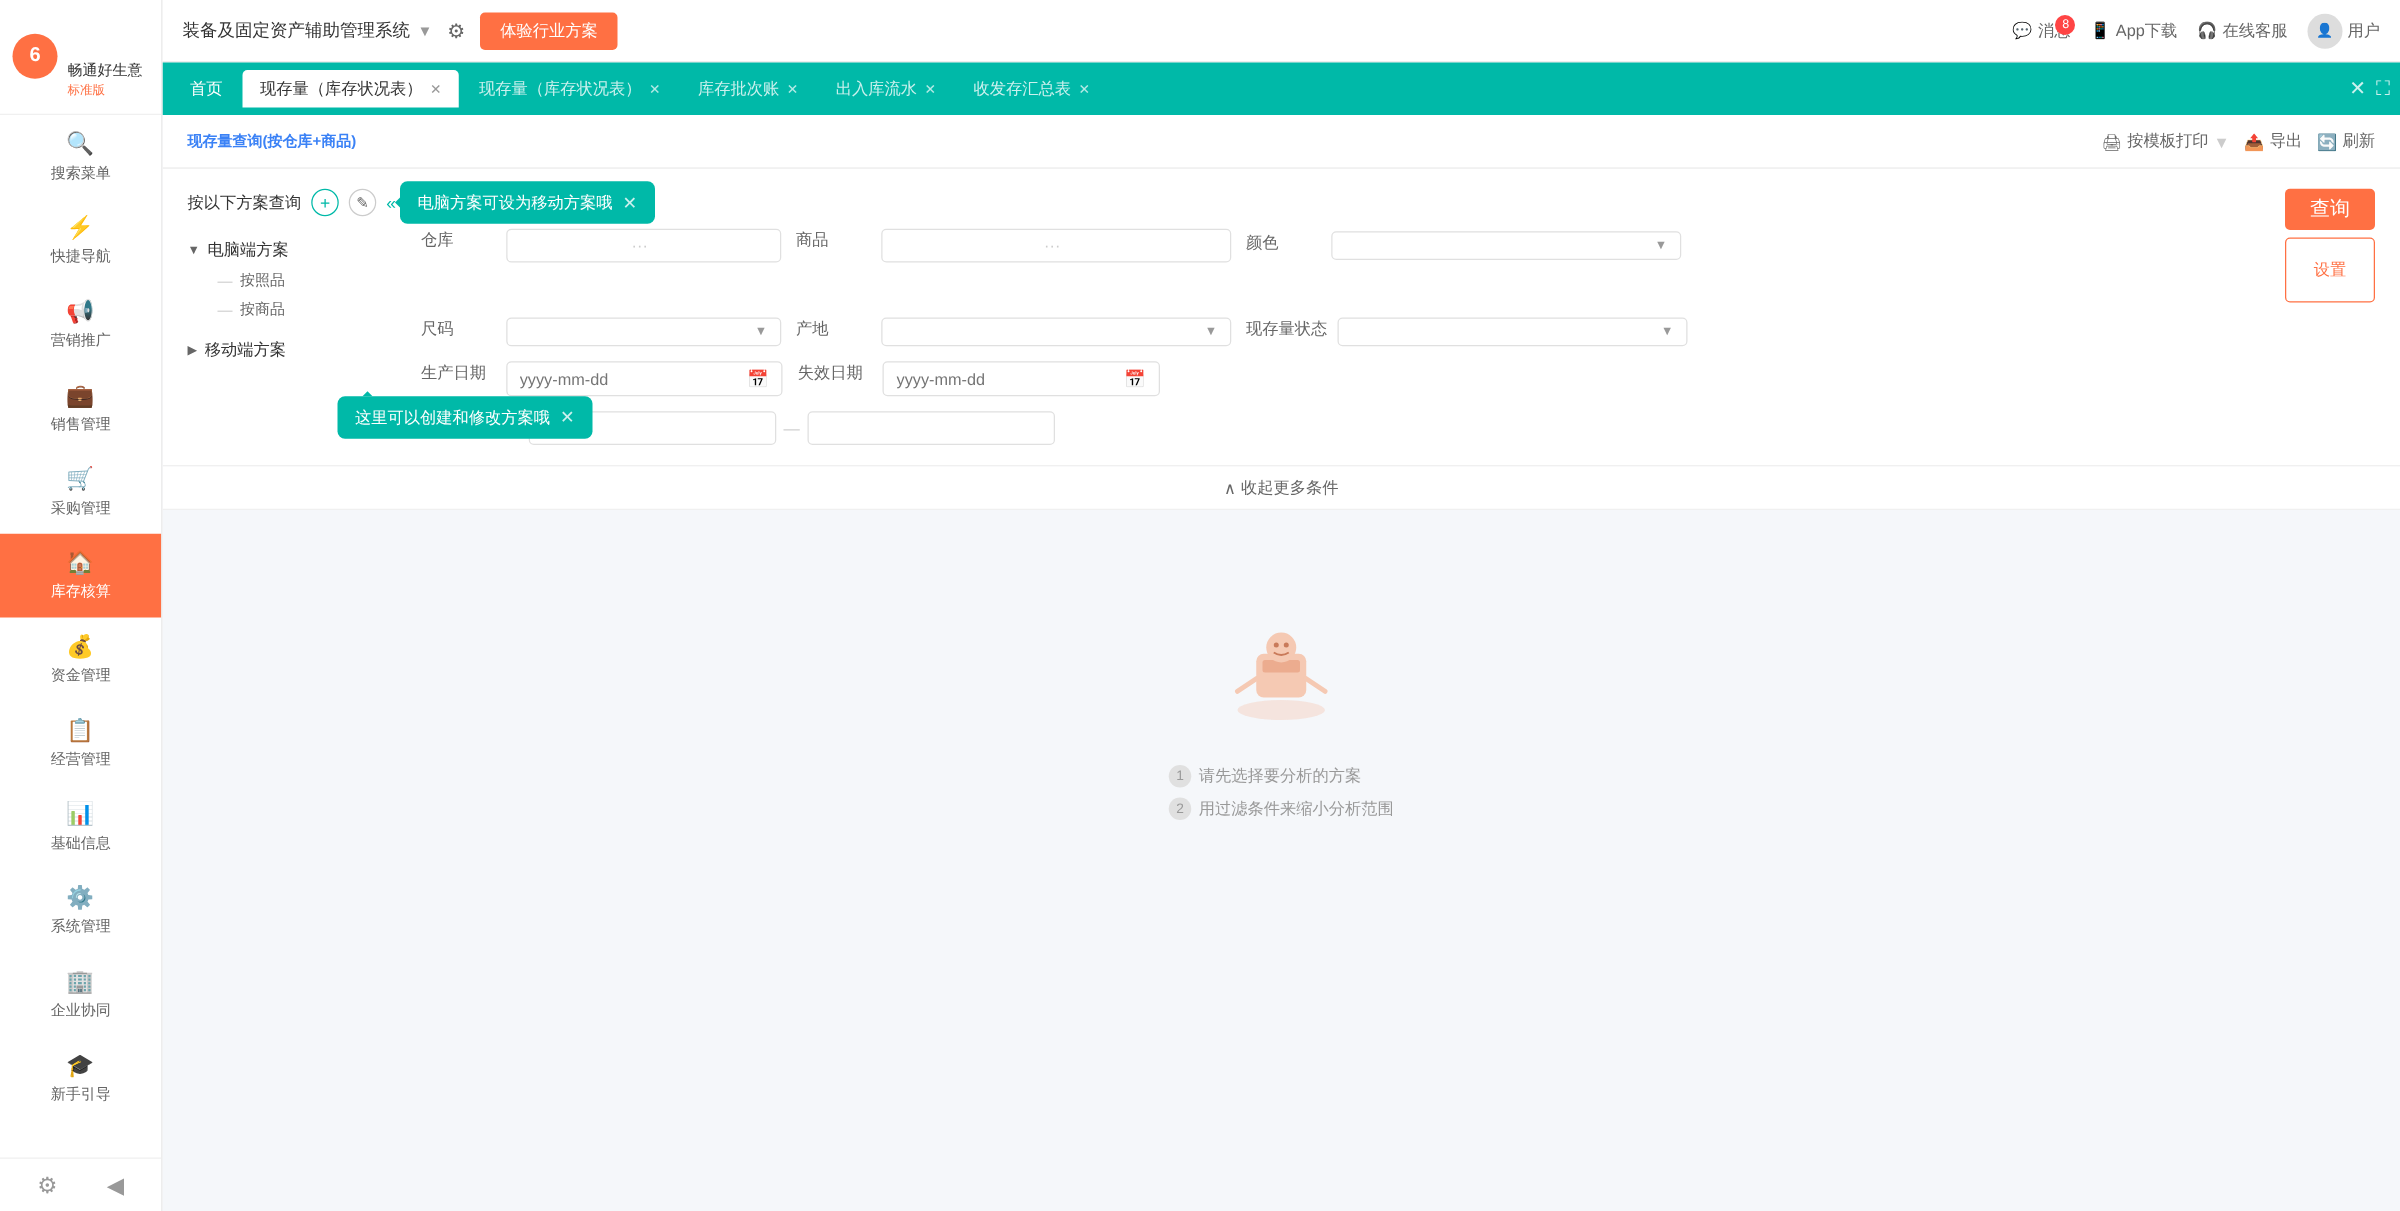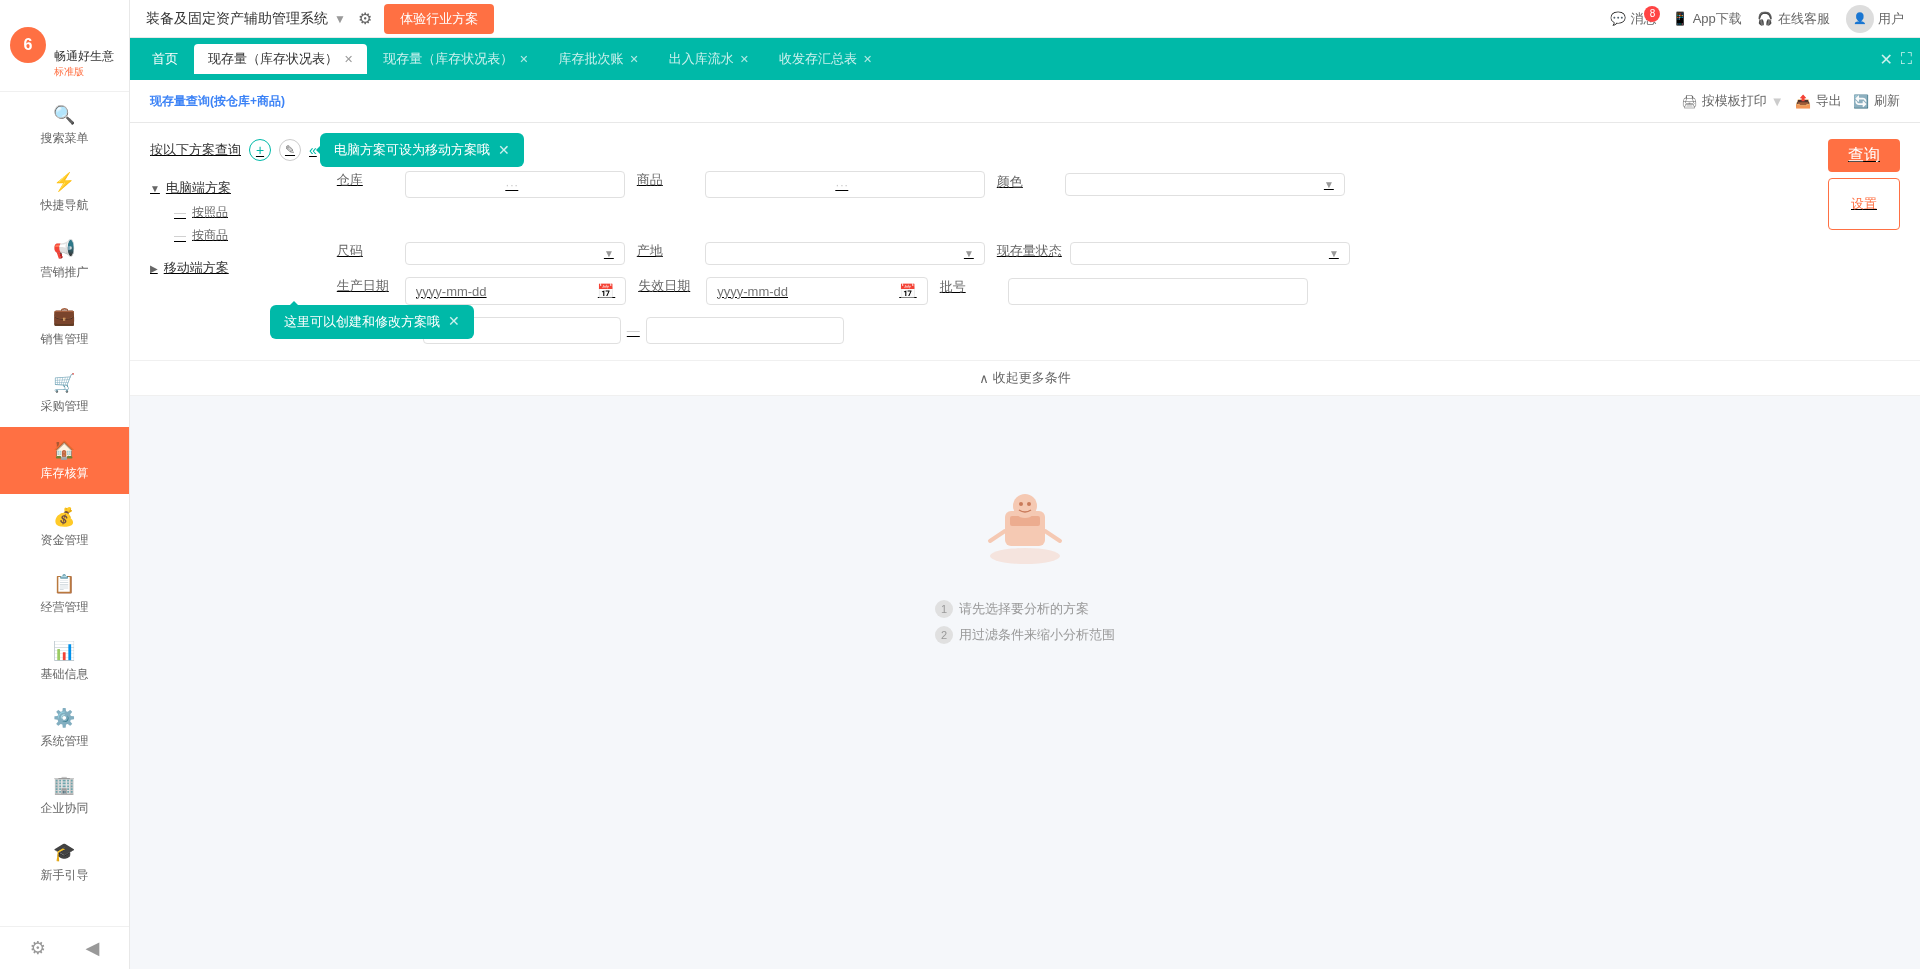--- a/index.html
+++ b/index.html
@@ -18,21 +18,21 @@
     .sidebar-nav-item { display: flex; flex-direction: column; align-items: center; padding: 12px 8px; cursor: pointer; color: #666; font-size: 12px; gap: 4px; position: relative; }
     .sidebar-nav-item.active { color: #fff; background: #ff7043; }
     .sidebar-nav-item .nav-icon { font-size: 18px; }
     .sidebar-bottom { border-top: 1px solid #f0f0f0; display: flex; justify-content: space-around; padding: 10px; }
     .sidebar-bottom-btn { color: #999; font-size: 18px; cursor: pointer; }
 
     
     .main-content { flex: 1; display: flex; flex-direction: column; overflow: hidden; }
 
     
-    .top-header { height: 38px; background: #fff; border-bottom: 1px solid #e8e8e8; display: flex; align-items: center; justify-content: space-between; padding: 0 16px; }
+    .top-header { height: 50px; background: #fff; border-bottom: 1px solid #e8e8e8; display: flex; align-items: center; justify-content: space-between; padding: 0 16px; }
     .top-header-left { display: flex; align-items: center; gap: 12px; }
     .system-title { font-size: 14px; color: #333; }
     .system-title-select { display: flex; align-items: center; gap: 6px; cursor: pointer; }
     .chevron-icon { color: #999; font-size: 12px; }
     .settings-icon { color: #666; font-size: 16px; cursor: pointer; }
     .industry-btn { background: #ff7043; color: white; border: none; padding: 6px 16px; border-radius: 4px; cursor: pointer; font-size: 13px; }
     .top-header-right { display: flex; align-items: center; gap: 16px; }
     .header-action { display: flex; align-items: center; gap: 4px; color: #666; font-size: 13px; cursor: pointer; }
     .notification-badge { background: #ff4444; color: white; border-radius: 50%; width: 16px; height: 16px; font-size: 10px; display: flex; align-items: center; justify-content: center; position: absolute; top: -4px; right: -4px; }
     .notification-wrap { position: relative; }
@@ -275,21 +275,21 @@
         <div class="scheme-tooltip">
           <span>电脑方案可设为移动方案哦</span>
           <span class="scheme-tooltip-close">✕</span>
         </div>
 
         <div class="edit-tooltip">
           <span>这里可以创建和修改方案哦</span>
           <span class="edit-tooltip-close">✕</span>
         </div>
 
-        <div style="display:flex; gap:20px;text-decoration:underline;">
+        <div style="display:flex; gap:20px;">
 
           <div style="min-width:160px;">
 
             <div class="filter-header">
               <span class="filter-label">按以下方案查询</span>
               <div class="filter-add-btn">+</div>
               <div class="filter-edit-btn">✎</div>
               <span class="filter-arrow-btn">«</span>
             </div>
 
@@ -370,26 +370,20 @@
                   <div class="filter-input" style="min-width:180px;">
                     <input type="text" placeholder="yyyy-mm-dd" style="">
                     <span class="date-icon">📅</span>
                   </div>
                 </div>
                 <div class="filter-item">
                   <span class="filter-item-label">失效日期</span>
                   <div class="filter-input" style="min-width:180px;">
                     <input type="text" placeholder="yyyy-mm-dd" style="">
                     <span class="date-icon">📅</span>
-                  </div>
-                </div>
-                <div class="filter-item">
-                  <span class="filter-item-label">批号</span>
-                  <div class="filter-input" style="min-width:300px;">
-                    <input type="text" style="">
                   </div>
                 </div>
               </div>
 
               <div class="filter-row">
                 <div class="filter-item">
                   <span class="filter-item-label">现存量（主）</span>
                   <div class="filter-range">
                     <div class="filter-input" style="min-width:160px;">
                       <input type="text" style="">

